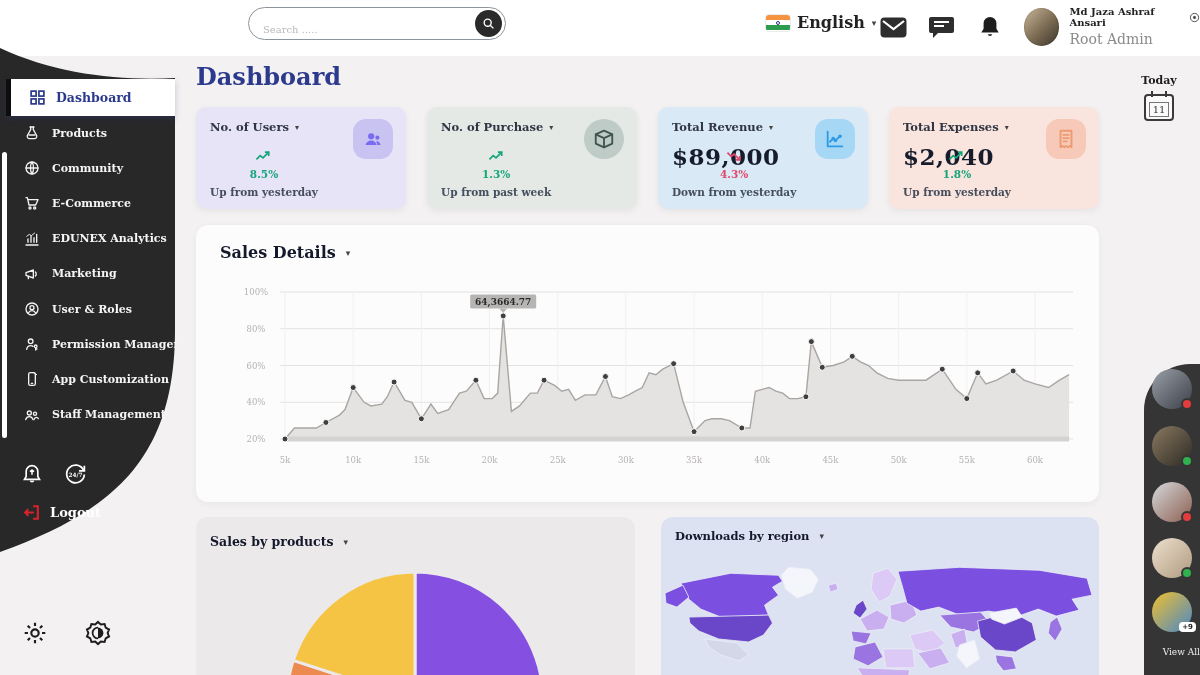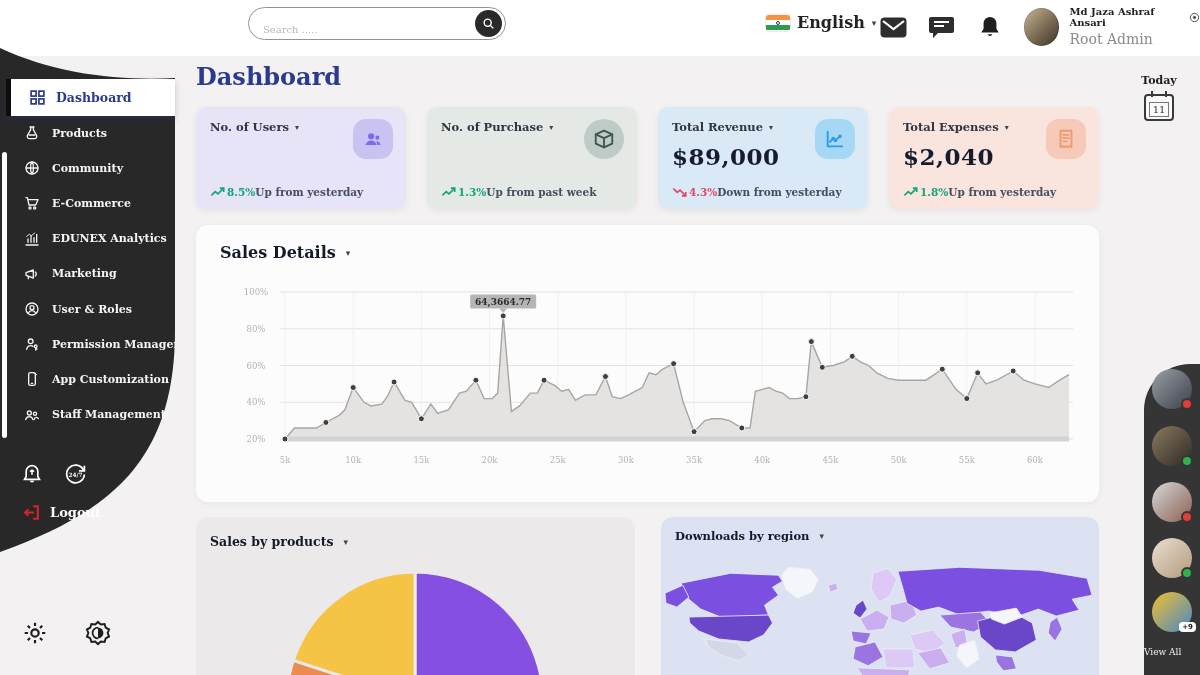--- a/index.html
+++ b/index.html
@@ -51,38 +51,38 @@
   .calendar .d { border:1px solid #777; padding:0 3px; line-height:13px; margin-bottom:2px; font-size:10px; }
   .calendar:before, .calendar:after { content:""; position:absolute; top:-5px; width:2px; height:6px; background:#3a3a3a; }
   .calendar:before{ left:5px; } .calendar:after{ right:5px; }
 
   .stats { position:absolute; left:196px; top:107px; display:grid; grid-template-columns:repeat(4,210px); gap:21px; z-index:2; }
   .stat-card { position:relative; height:102px; border-radius:10px; box-shadow:0 2px 6px rgba(60,60,90,.08); padding:13px 14px; }
   .s-label { font-size:11.5px; font-weight:bold; color:#2f3542; display:flex; align-items:center; gap:6px; }
   .s-caret { font-size:8px; color:#444; }
   .s-icon { position:absolute; right:13px; top:12px; width:40px; height:40px; display:flex; align-items:center; justify-content:center; }
   .s-value { margin-top:9px; font-size:23px; font-weight:bold; color:#171c2c; letter-spacing:.5px; }
-  .s-trend { position:absolute; left:14px; bottom:11px; display:flex; align-items:center; font-size:10.5px; color:#454e5c; font-weight:bold; }
+  .s-trend { position:absolute; left:14px; bottom:11px; display:flex; align-items:center; gap:6px; font-size:10.5px; color:#454e5c; font-weight:bold;flex-direction:column; }
   .s-trend .pct { font-weight:bold; }
 
   .sales-card { position:absolute; left:196px; top:225px; width:903px; height:277px; background:#fdfcfc; border-radius:12px; box-shadow:0 2px 6px rgba(60,60,90,.06); z-index:2; }
   .card-title { position:absolute; left:24px; top:18px; font-size:16px; font-weight:bold; color:#15192c; display:flex; align-items:center; gap:10px; }
   .card-title .s-caret { font-size:9px; }
 
   .pie-card { position:absolute; left:196px; top:517px; width:439px; height:200px; background:#ebe9e9; border-radius:12px; z-index:2; overflow:hidden; }
   .pie-card .card-title { left:14px; top:17px; font-size:12.5px; }
   .map-card { position:absolute; left:661px; top:517px; width:438px; height:200px; background:#dce2f1; border-radius:12px; z-index:2; overflow:hidden; }
   .map-card .card-title { left:14px; top:12px; font-size:11.5px; }
 
   
   .team { position:absolute; right:0; top:364px; width:56px; height:311px; background:#353535; border-radius:46px 0 0 0; z-index:9; }
   .team-av { position:absolute; left:8px; width:40px; height:40px; border-radius:50%; cursor:pointer; }
   .team-av .dot { position:absolute; right:-1px; bottom:-1px; width:12px; height:12px; border-radius:50%; border:2px solid #353535; }
   .team-av .plus-badge { position:absolute; right:-4px; bottom:0; background:#fff; color:#222; font-size:7px; font-weight:bold; border-radius:4px; padding:1px 3px; font-family:"DejaVu Sans", sans-serif; }
-  .view-all { position:absolute; left:0; width:56px; bottom:18px; text-align:left; color:#eee; font-size:9px; cursor:pointer; }
+  .view-all { position:absolute; left:0; width:56px; bottom:18px; text-align:right; color:#eee; font-size:9px; cursor:pointer; }
 
   svg { display:block; }
   text { font-family:"DejaVu Serif", serif; }
 </style>
 </head>
 <body>
 
 <div class="header">
 
   <div class="search-wrap">

